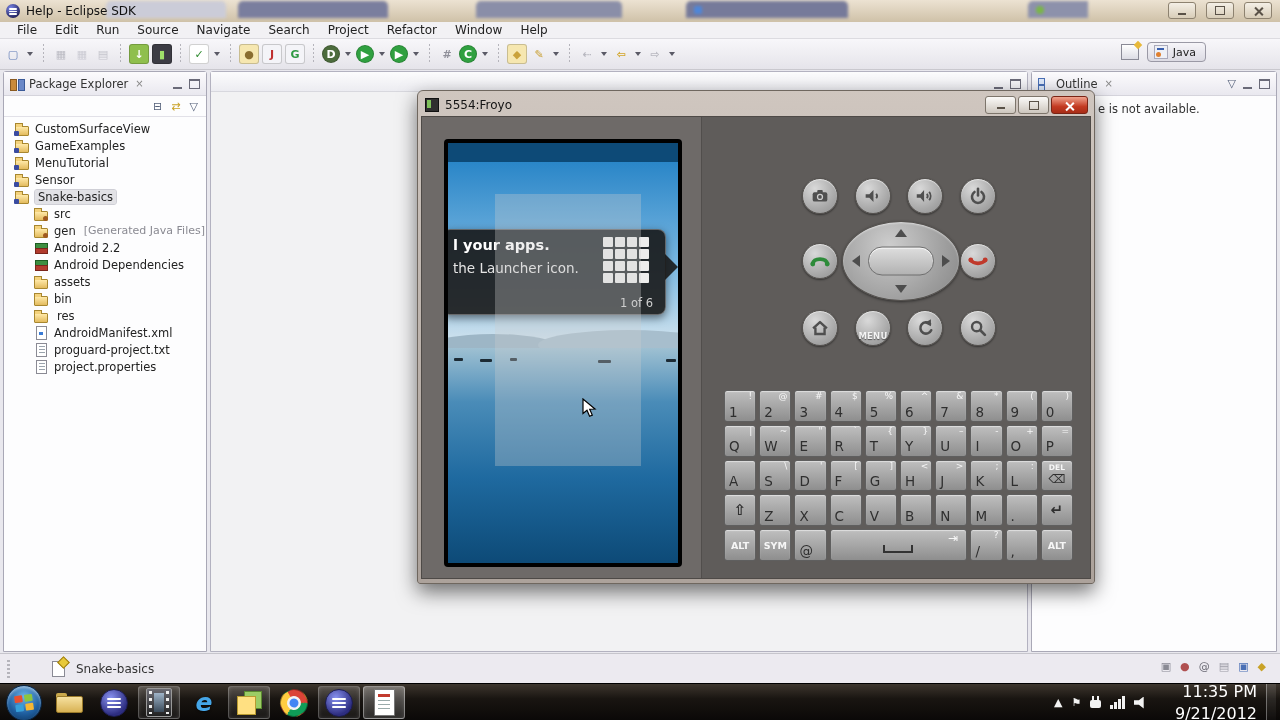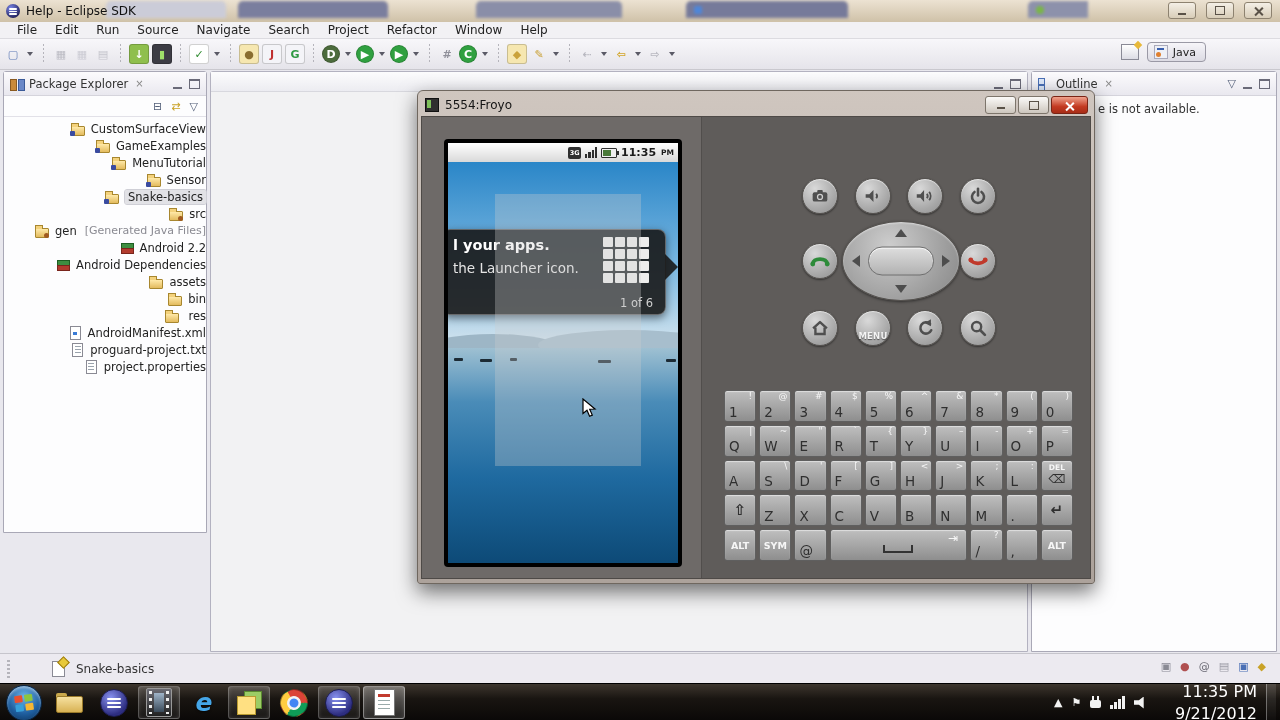--- a/index.html
+++ b/index.html
@@ -55,37 +55,37 @@
   .persp-open::before{content:"";position:absolute;right:-3px;top:-3px;width:6px;height:6px;background:#e8b93a;
     transform:rotate(45deg);}
   .persp-chip{display:flex;align-items:center;gap:5px;border:1px solid #9a99a5;border-radius:4px;
     background:linear-gradient(#f6f5f9,#dcdbe3);padding:2px 9px 2px 6px;font-size:11px;color:#222;}
   .pj-ic{position:relative;width:12px;height:12px;background:#eef0f6;border:1px solid #aab;}
   .pj-ic::before{content:"";position:absolute;left:2px;top:2px;width:7px;height:2px;background:#3a5fae;}
   .pj-ic::after{content:"";position:absolute;left:1px;bottom:1px;width:5px;height:5px;border-radius:50%;background:#e08030;}
 
   
   .panel{position:absolute;background:#fdfdfe;border:1px solid #a9a8b6;border-radius:3px 3px 0 0;box-sizing:border-box;}
-  #pkg-panel{left:3px;top:71px;width:204px;height:462px;}
+  #pkg-panel{left:3px;top:71px;width:204px;height:581px;}
   .pnl-head{position:relative;height:23px;background:linear-gradient(#fcfbfd,#e9e8ef);
     border-bottom:1px solid #d5d4dc;display:flex;align-items:center;padding:0 6px;gap:5px;}
   .pnl-title{font-size:11.5px;color:#333;}
   .tab-x{font-size:10px;color:#888;margin-left:2px;}
   .hd-btns{position:absolute;right:6px;top:6px;display:flex;gap:7px;align-items:center;}
   .mi{width:9px;height:9px;border-bottom:2px solid #6a6a78;}
   .ma{width:9px;height:7px;border:1px solid #6a6a78;border-top:2px solid #6a6a78;}
   .pe-ic{position:relative;width:14px;height:12px;}
   .pe-ic::before{content:"";position:absolute;left:0;top:1px;width:5px;height:10px;background:#c98a3a;border:1px solid #8a5a20;}
   .pe-ic::after{content:"";position:absolute;left:8px;top:1px;width:5px;height:10px;background:#6a88c8;border:1px solid #3a5a98;}
   .pnl-toolbar{position:relative;height:20px;border-bottom:1px solid #e2e1e8;
     display:flex;justify-content:flex-end;align-items:center;gap:9px;padding:0 8px;}
   .vb-g{font-size:11px;color:#55617a;line-height:1;}
   .vb-g.gold{color:#c9a227;}
   #pe-tree{padding-top:3px;}
-  .tree-row{display:flex;align-items:center;gap:5px;height:17px;font-size:11.5px;color:#222;justify-content:flex-end;}
+  .tree-row{display:flex;align-items:center;gap:5px;height:17px;font-size:11.5px;color:#222;}
   .tree-label.selected{background:#e2e2e6;border-radius:2px;padding:0 3px;outline:1px solid #cfcfd6;}
   .tree-suffix{color:#8a8a92;margin-left:3px;font-size:11px;}
   .ti{position:relative;width:16px;height:14px;flex:none;}
   .ti-project::before,.ti-package::before,.ti-folder::before{content:"";position:absolute;left:1px;top:4px;width:12px;height:8px;
     background:linear-gradient(#ffe9a8,#e3bb5e);border:1px solid #a8872f;border-radius:1px;}
   .ti-project::after,.ti-package::after,.ti-folder::after{content:"";position:absolute;left:1px;top:1.5px;width:6px;height:3px;
     background:#f4d27c;border:1px solid #a8872f;border-bottom:none;}
   .ti-project i{position:absolute;left:0;bottom:0;width:5px;height:5px;background:#3a4ba0;border-radius:1px;}
   .ti-package i{position:absolute;right:1px;bottom:0;width:5px;height:5px;background:#a05a20;border-radius:50%;}
   .ti-library::before{content:"";position:absolute;left:2px;top:2px;width:11px;height:4px;background:#3e8e41;border:1px solid #1e5e22;}
@@ -525,37 +525,20 @@
             <div class="p-wall">
               <div class="w-sky"></div>
               <div class="w-mount"></div>
               <div class="w-sea"></div>
               <i class="boat b1"></i>
                 <i class="boat b2"></i>
               <i class="boat b3"></i>
                 <i class="boat b4"></i>
               <i class="boat b5"></i>
             </div>
-            <div class="p-status">
-              <span class="p-stat-right">
-                <span class="p-net">3G</span>
-                <span class="p-sig">
-                    <i></i>
-                    <i></i>
-                    <i></i>
-                    <i></i>
-                  </span>
-                <span class="p-batt">
-                    <i class="fill"></i>
-                    <i class="nub"></i>
-                  </span>
-                <span class="p-clock">11:35</span>
-                <span class="p-mer">PM</span>
-              </span>
-            </div>
             <div class="p-notif">
               <div class="n1">l your apps.</div>
               <div class="n2">the Launcher icon.</div>
               <div class="n-grid" id="n-grid">
                   <i></i>
                   <i></i>
                   <i></i>
                   <i></i>
                   <i></i>
                   <i></i>

